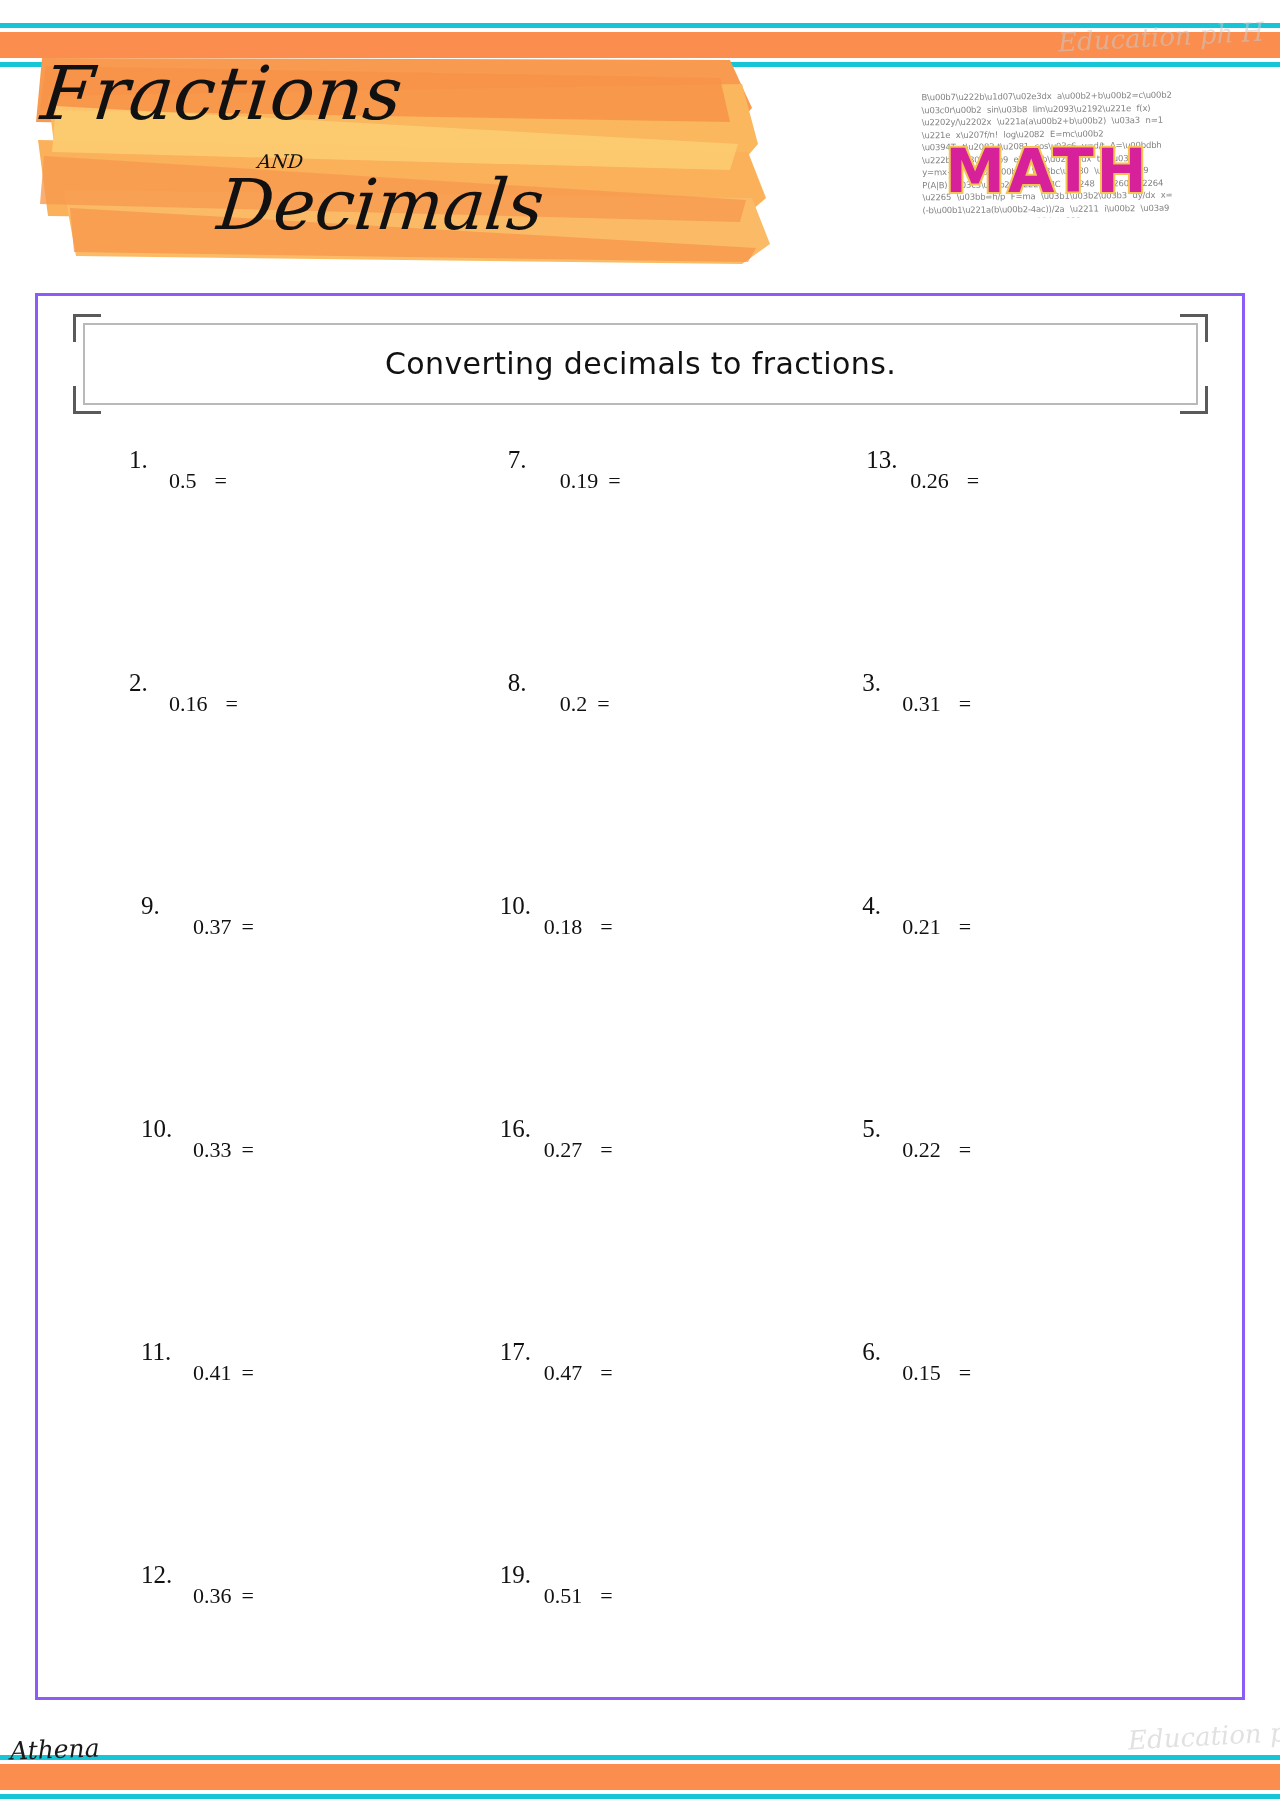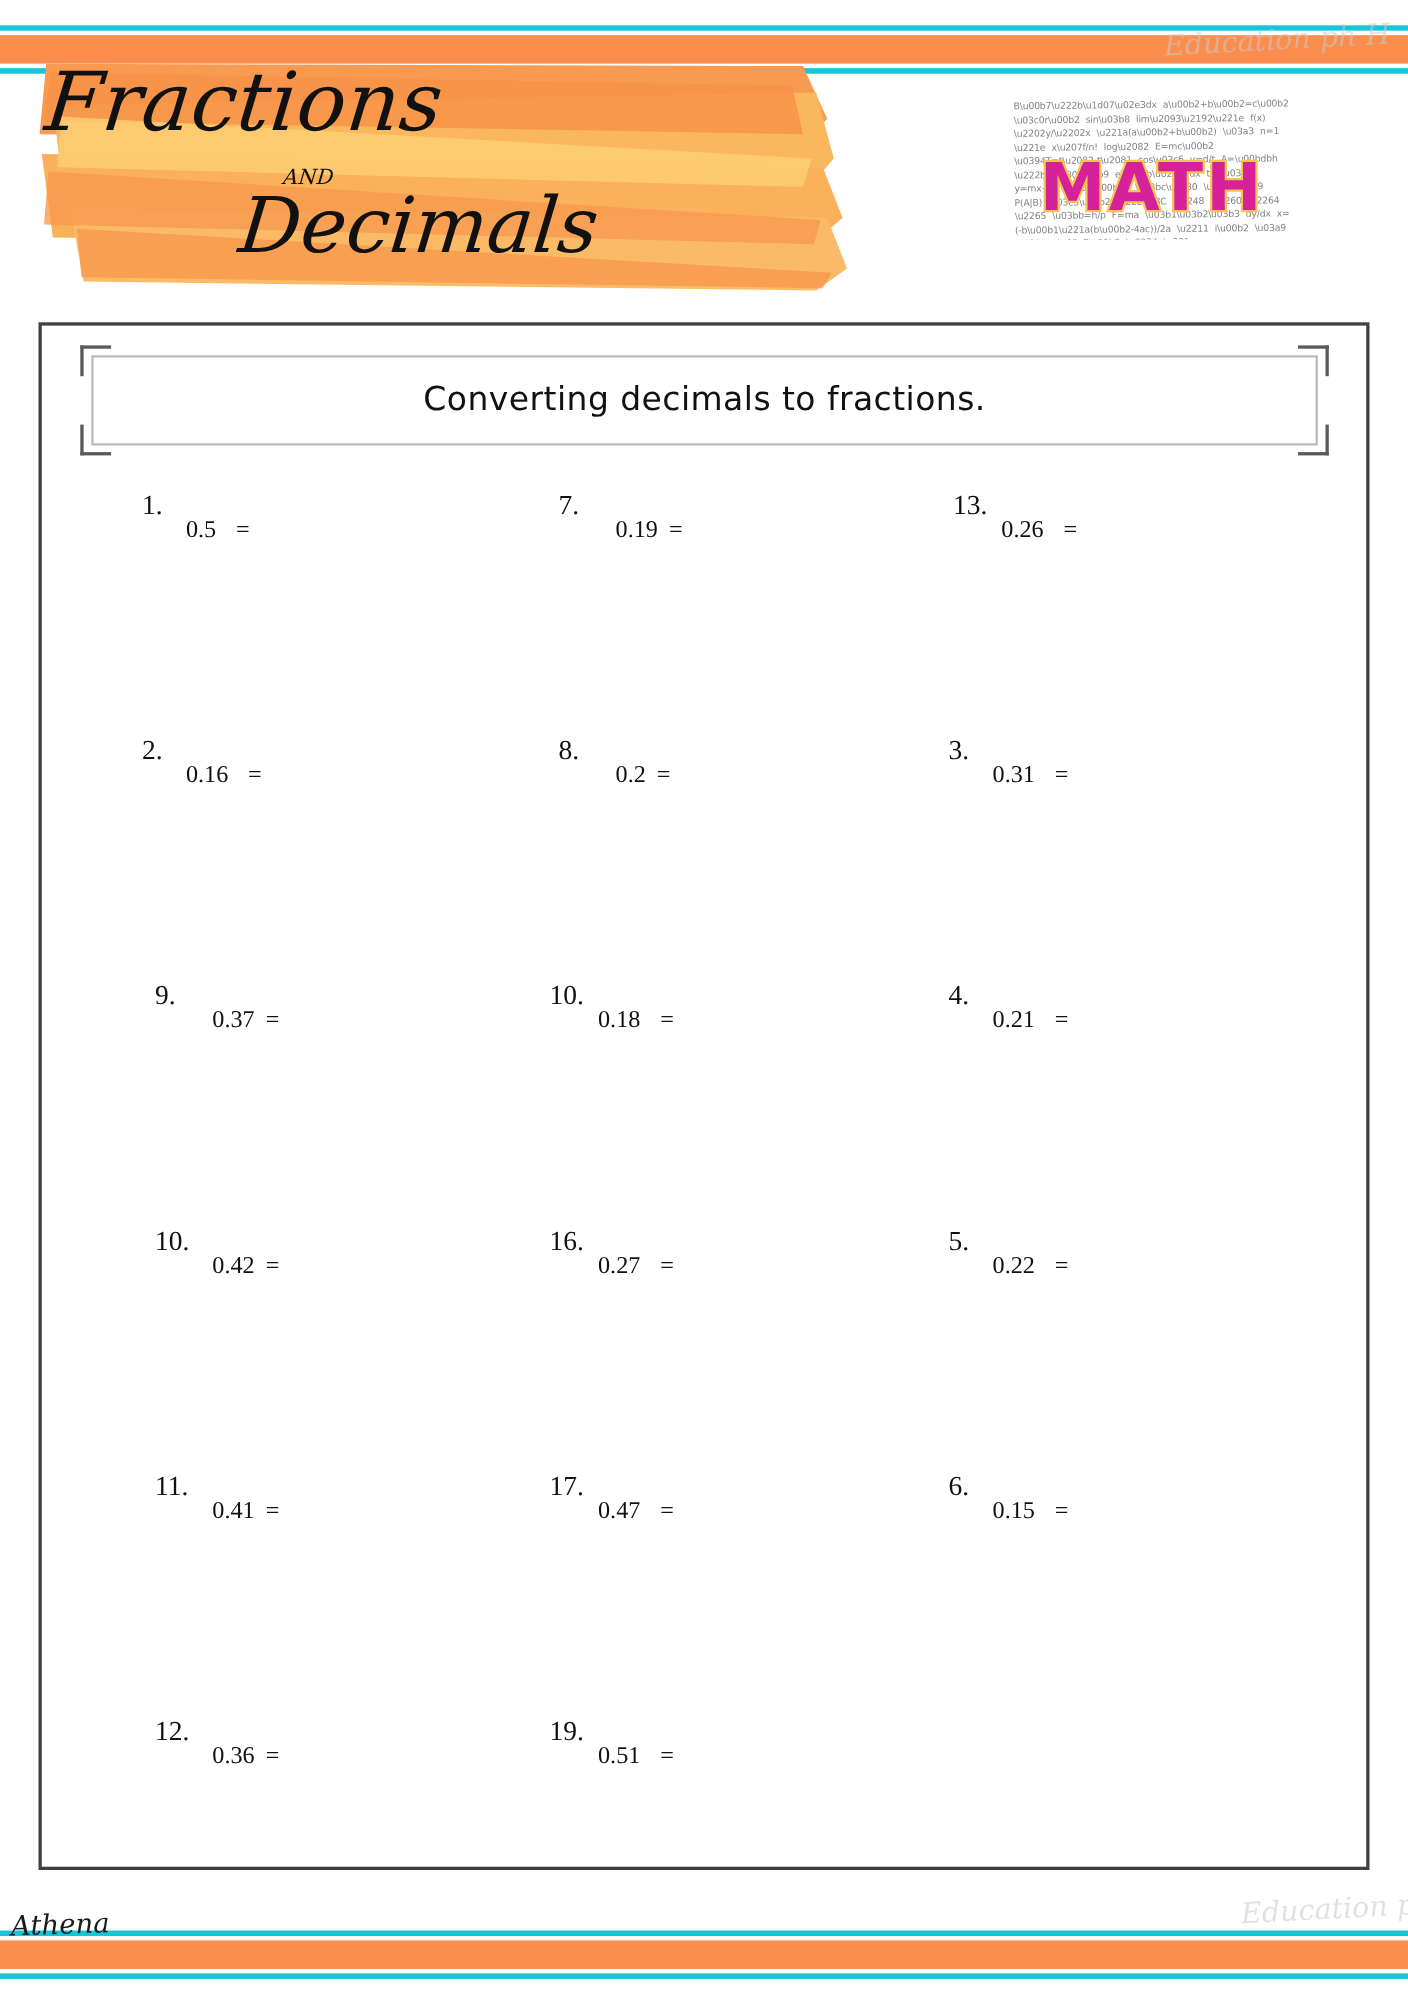--- a/index.html
+++ b/index.html
@@ -168,21 +168,21 @@
     white-space: nowrap;
   }
 
   
   #worksheet {
     position: absolute;
     left: 35px;
     top: 293px;
     width: 1210px;
     height: 1407px;
-    border: 3px solid #404040;
+    border: 3px solid #8b5cf6;
     background: #ffffff;
   }
 
   
   #instruction-box {
     position: absolute;
     left: 35px;
     top: 18px;
     width: 1135px;
     height: 100px;
@@ -344,21 +344,21 @@
         <div class="problem c3">
           <span class="num">10.</span>
           <span class="expr"><span class="val">0.18</span><span class="eq">=</span><span class="answer-blank"></span></span>
         </div>
         <div class="problem c1">
           <span class="num">4.</span>
           <span class="expr"><span class="val">0.21</span><span class="eq">=</span><span class="answer-blank"></span></span>
         </div>
         <div class="problem c2">
           <span class="num">10.</span>
-          <span class="expr"><span class="val">0.42</span><span class="eq">=</span><span class="answer-blank"></span></span>
+          <span class="expr"><span class="val">0.33</span><span class="eq">=</span><span class="answer-blank"></span></span>
         </div>
         <div class="problem c3">
           <span class="num">16.</span>
           <span class="expr"><span class="val">0.27</span><span class="eq">=</span><span class="answer-blank"></span></span>
         </div>
         <div class="problem c1">
           <span class="num">5.</span>
           <span class="expr"><span class="val">0.22</span><span class="eq">=</span><span class="answer-blank"></span></span>
         </div>
         <div class="problem c2">

